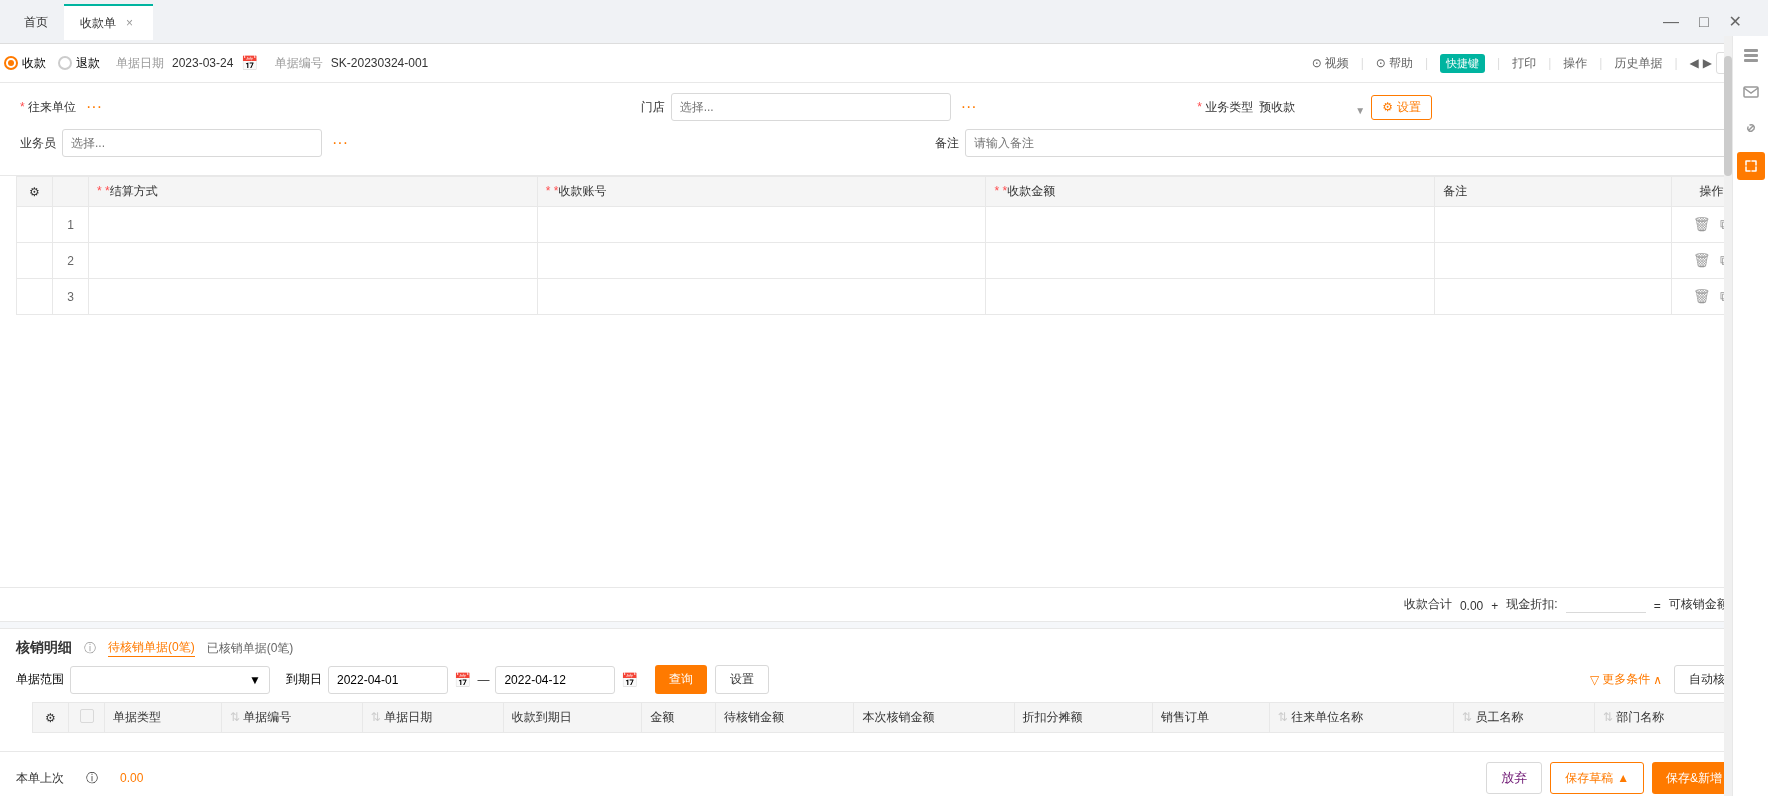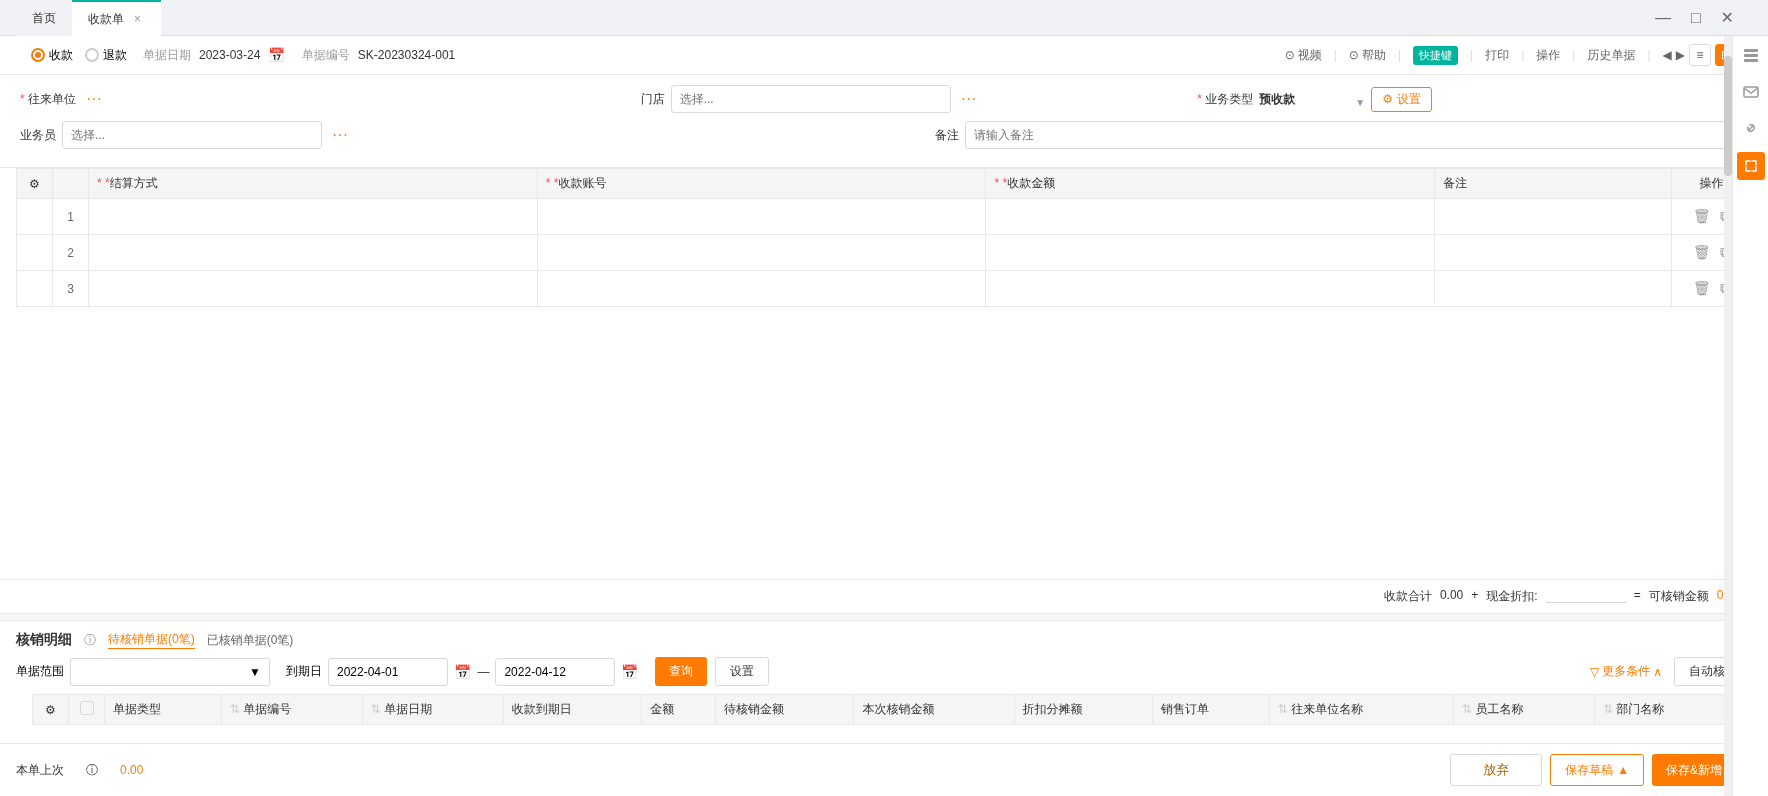--- a/index.html
+++ b/index.html
@@ -3,22 +3,22 @@
   <meta charset="utf-8">
   <style>
     * { box-sizing: border-box; margin: 0; padding: 0; font-family: 'Microsoft YaHei', Arial, sans-serif; font-size: 12px; }
     body { background: #f0f2f5; width: 1768px; height: 796px; overflow: hidden; }
 
     
     .tab-bar {
       display: flex;
       align-items: center;
       background: #f0f2f5;
-      height: 36px;
-      padding: 16px;
+      height: 44px;
+      padding: 8px;
       border-bottom: 1px solid #ddd;
       justify-content: space-between;
     }
     .tab-home {
       background: #f0f2f5;
       color: #333;
       padding: 0 16px;
       height: 36px;
       line-height: 36px;
       cursor: pointer;
@@ -61,21 +61,21 @@
       height: calc(796px - 36px);
       overflow-y: auto;
       display: flex;
       flex-direction: column;
     }
 
     
     .top-toolbar {
       display: flex;
       align-items: center;
-      padding: 8px 31px;
+      padding: 8px 4px;
       background: #fff;
       border-bottom: 1px solid #e8e8e8;
       gap: 16px;
     }
     .radio-group {
       display: flex;
       align-items: center;
       gap: 12px;
     }
     .radio-item {
@@ -229,23 +229,23 @@
       cursor: pointer;
       color: #999;
       margin: 0 3px;
       font-size: 14px;
     }
     .required-col::before { content: '* '; color: #ff4d4f; }
 
     
     .table-footer {
       display: flex;
-      align-items: flex-start;
+      align-items: flex-end;
       justify-content: flex-end;
-      padding: 8px 28px;
+      padding: 8px 8px;
       background: #fff;
       border-top: 1px solid #e8e8e8;
       gap: 8px;
       color: #333;
     }
     .sum-label { color: #333; }
     .sum-value { color: #333; }
     .sum-highlight { color: #ff7a00; font-weight: 500; }
     .sum-input {
       border: none;
@@ -413,22 +413,22 @@
       gap: 22px;
       color: #333;
     }
     .footer-right {
       display: flex;
       gap: 8px;
     }
     .btn-abandon {
       background: #fff;
       border: 1px solid #d9d9d9;
-      color: #a16207;
-      padding: 6px 32px;
+      color: #701a75;
+      padding: 6px 14px;
       border-radius: 3px;
       cursor: pointer;
       font-size: 13px;
     }
     .btn-draft {
       background: #fff;
       border: 1px solid #ff7a00;
       color: #ff7a00;
       padding: 6px 14px;
       border-radius: 3px;
@@ -576,21 +576,21 @@
       </div>
 
       <div class="form-field" style="flex:2; margin-left:30px;">
         <span class="form-label">门店</span>
         <input class="form-input" type="text" style="max-width: 280px;" placeholder="选择...">
         <span class="more-btn">···</span>
       </div>
 
       <div class="form-field" style="flex:2; margin-left:30px;">
         <span class="form-label required">业务类型</span>
-        <div class="form-select" style="display:flex;align-items:flex-end;gap:60px;font-weight:bold;">
+        <div class="form-select" style="display:flex;align-items:flex-end;gap:60px;">
           <span class="select-value">预收款</span>
           <span class="chevron-down">▼</span>
         </div>
         <button class="settings-btn">
           <span>⚙</span>
           <span>设置</span>
         </button>
       </div>
     </div>
 

